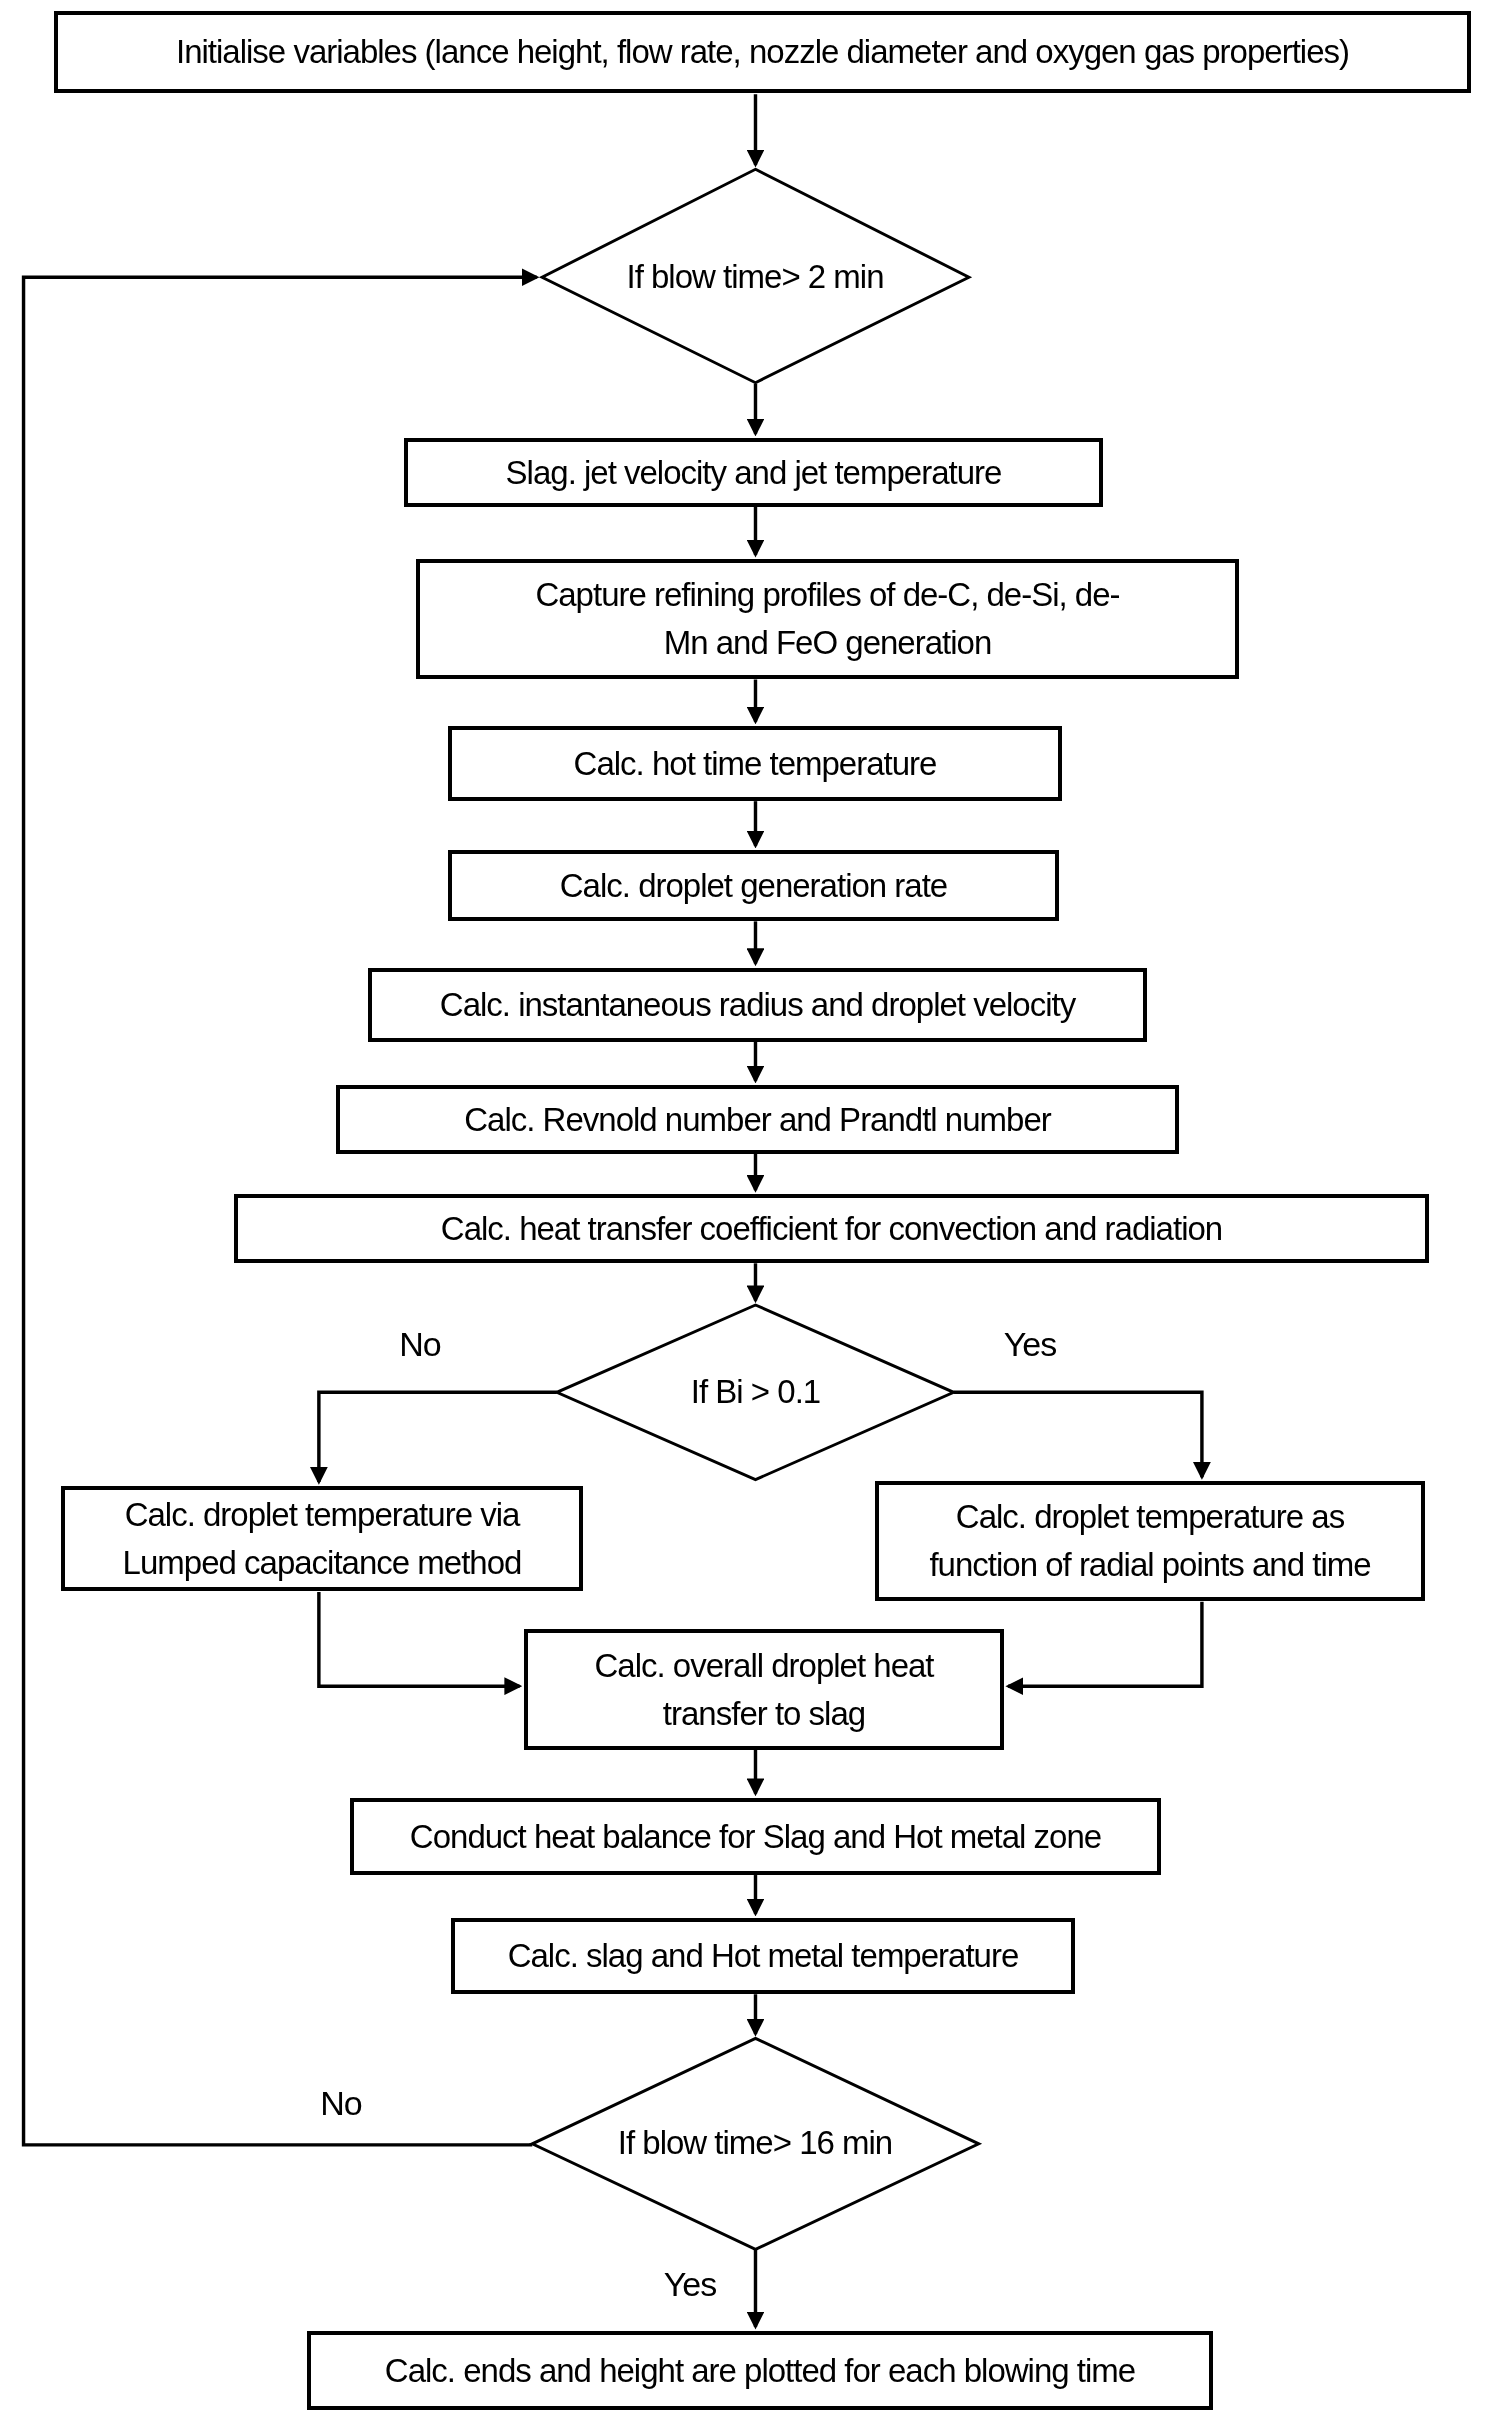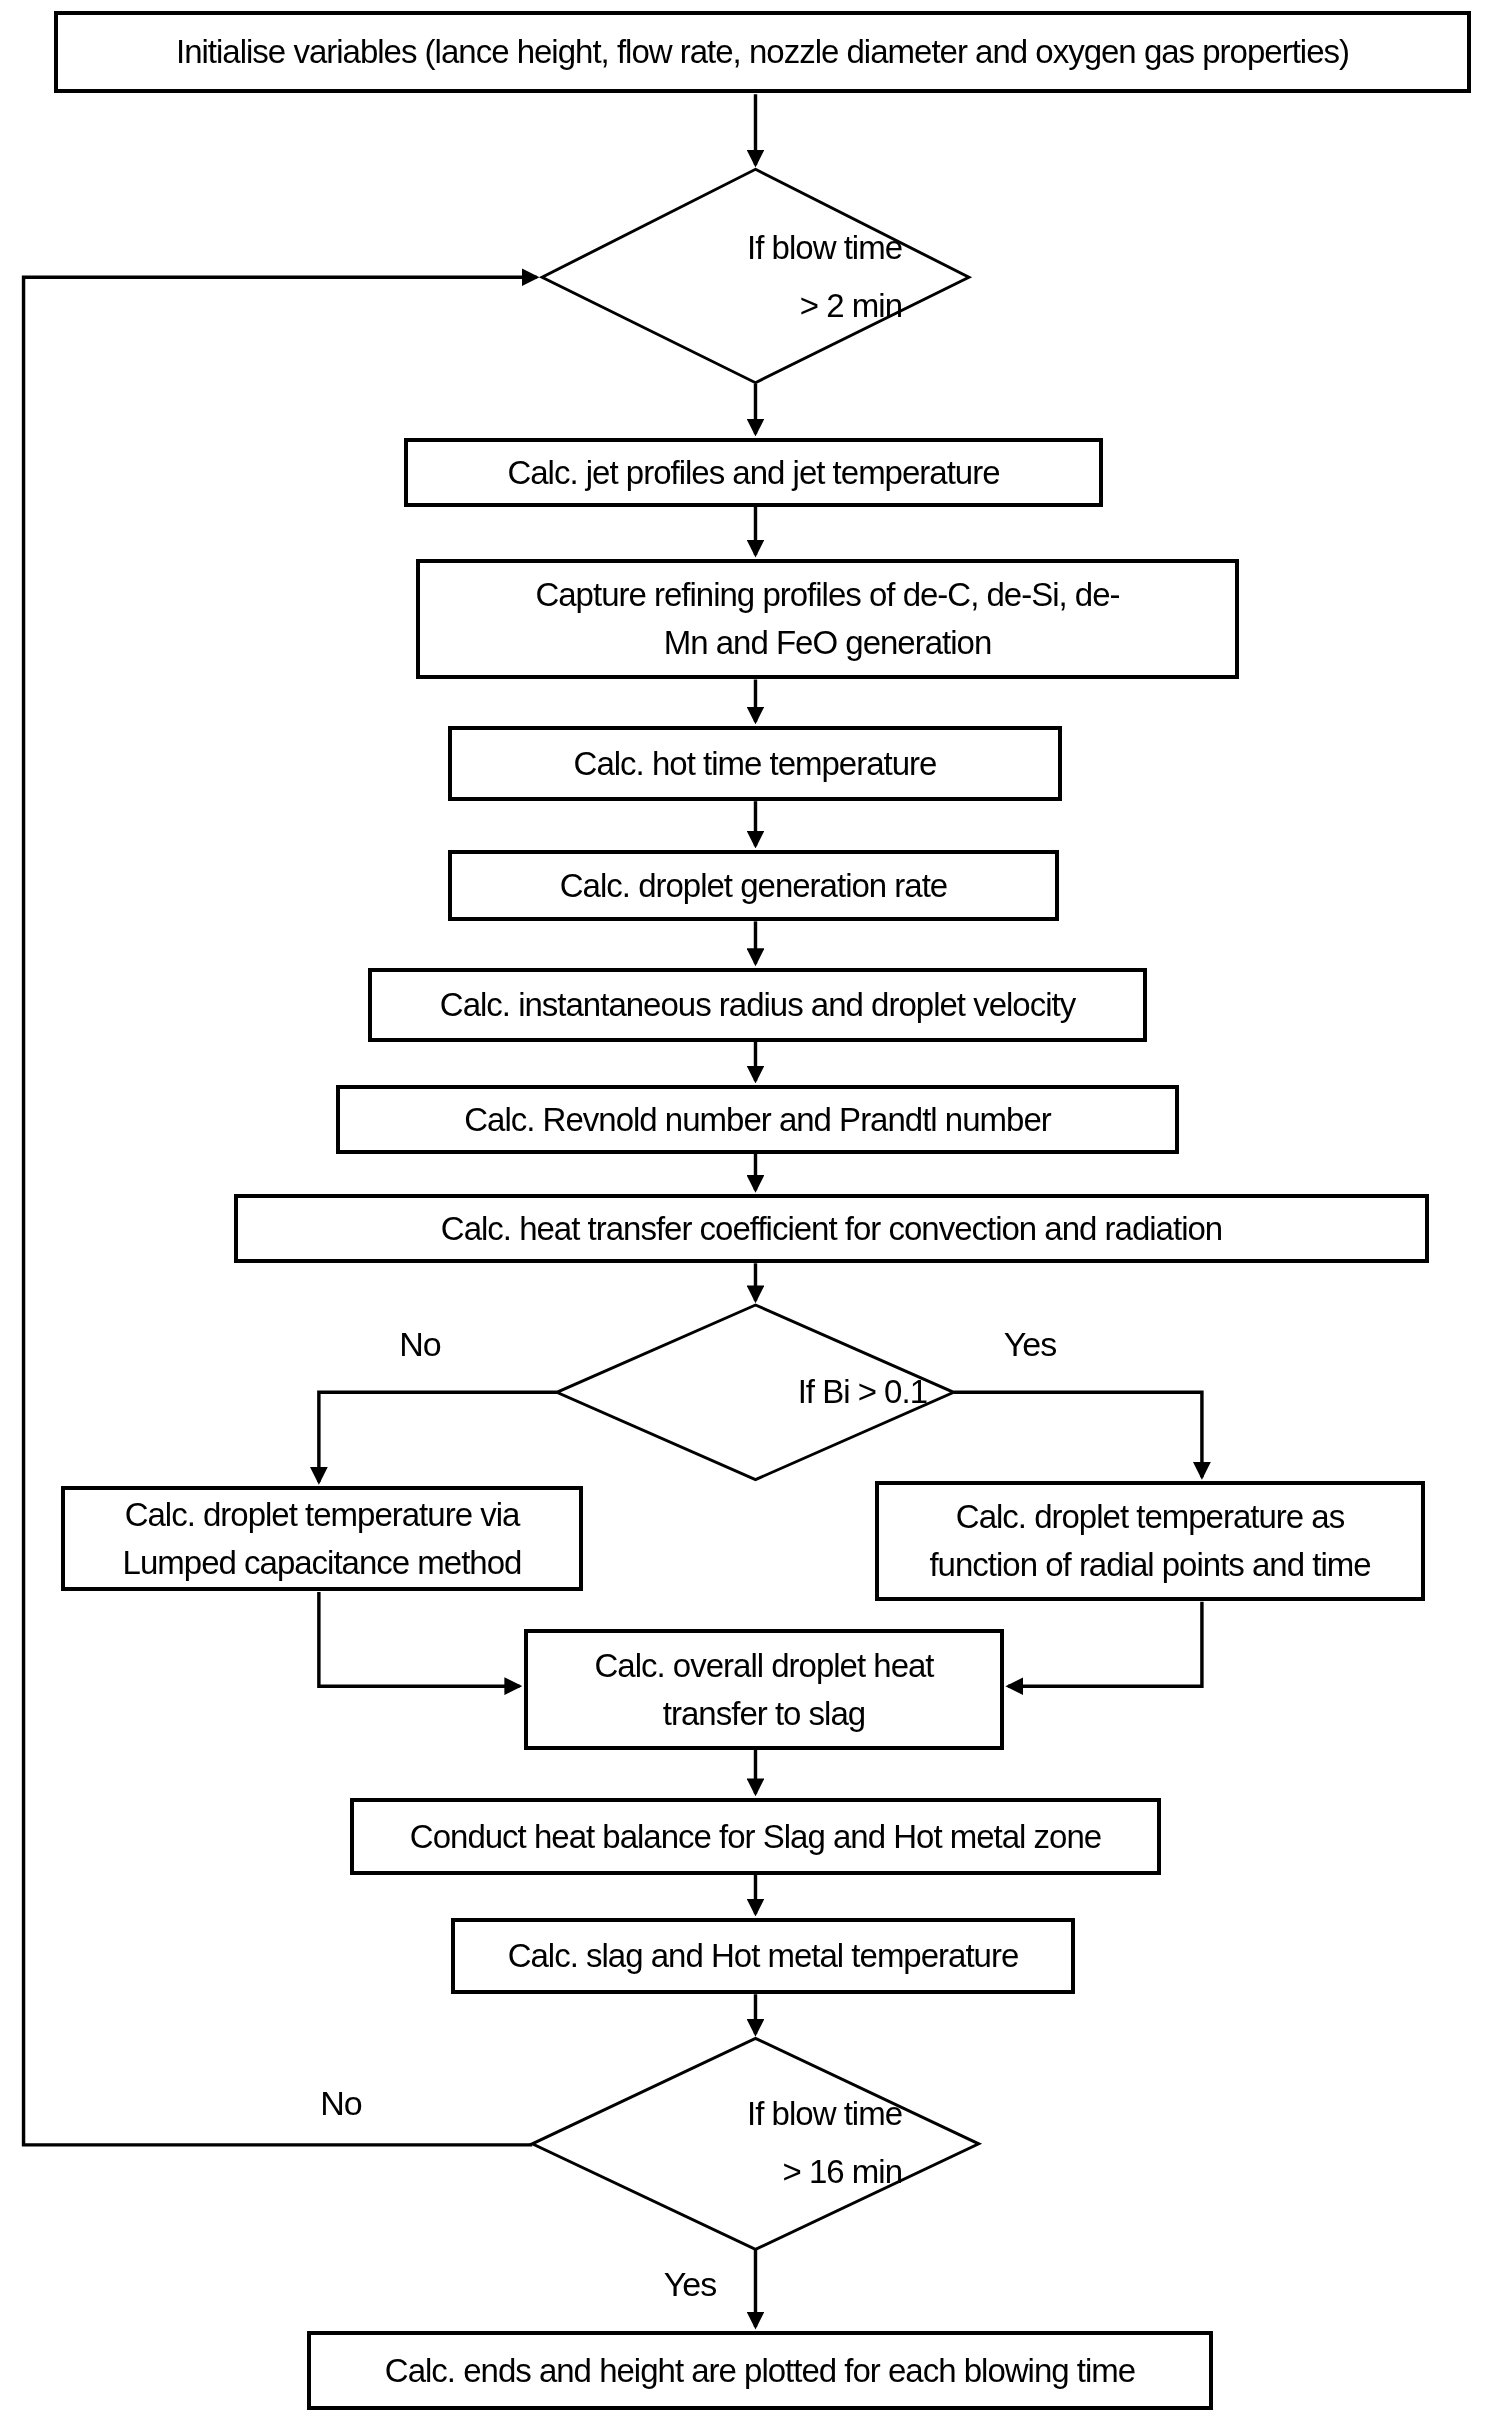--- a/index.html
+++ b/index.html
@@ -28,22 +28,22 @@
     font-size:33px;
     letter-spacing:-1px;
     line-height:1.45;
     box-sizing:border-box;
     z-index:2;
   }
   .node span{white-space:nowrap;}
   .dtext{
     position:absolute;
     display:flex;
-    flex-direction:column;
-    align-items:flex-end;
+    flex-direction:row;
+    align-items:center;
     justify-content:center;
     text-align:center;
     font-size:33px;
     letter-spacing:-1px;
     line-height:1.75;
     z-index:2;
   }
   .blabel{
     position:absolute;
     display:flex;
@@ -93,21 +93,21 @@
     <path class="conn" marker-end="url(#arr)" d="M1540 4585 V4743"></path>
 
     <path class="conn" marker-end="url(#arr)" d="M1085 4372 H48 V565 H1094"></path>
   </svg>
 
   <div class="node" style="left:54px;top:10.8px;width:1417px;height:82px;">
     <span>Initialise variables (lance height, flow rate, nozzle diameter and oxygen gas properties)</span>
   </div>
 
   <div class="node" style="left:404px;top:438px;width:699px;height:69px;">
-    <span>Calc. jet profiles and jet temperature</span>
+    <span>Slag. jet velocity and jet temperature</span>
   </div>
 
   <div class="node" style="left:416px;top:559px;width:823px;height:120px;">
     <span>Capture refining profiles of de-C, de-Si, de-</span>
     <span>Mn and FeO generation</span>
   </div>
 
   <div class="node" style="left:448px;top:726px;width:614px;height:75px;">
     <span>Calc.  hot time temperature</span>
   </div>

